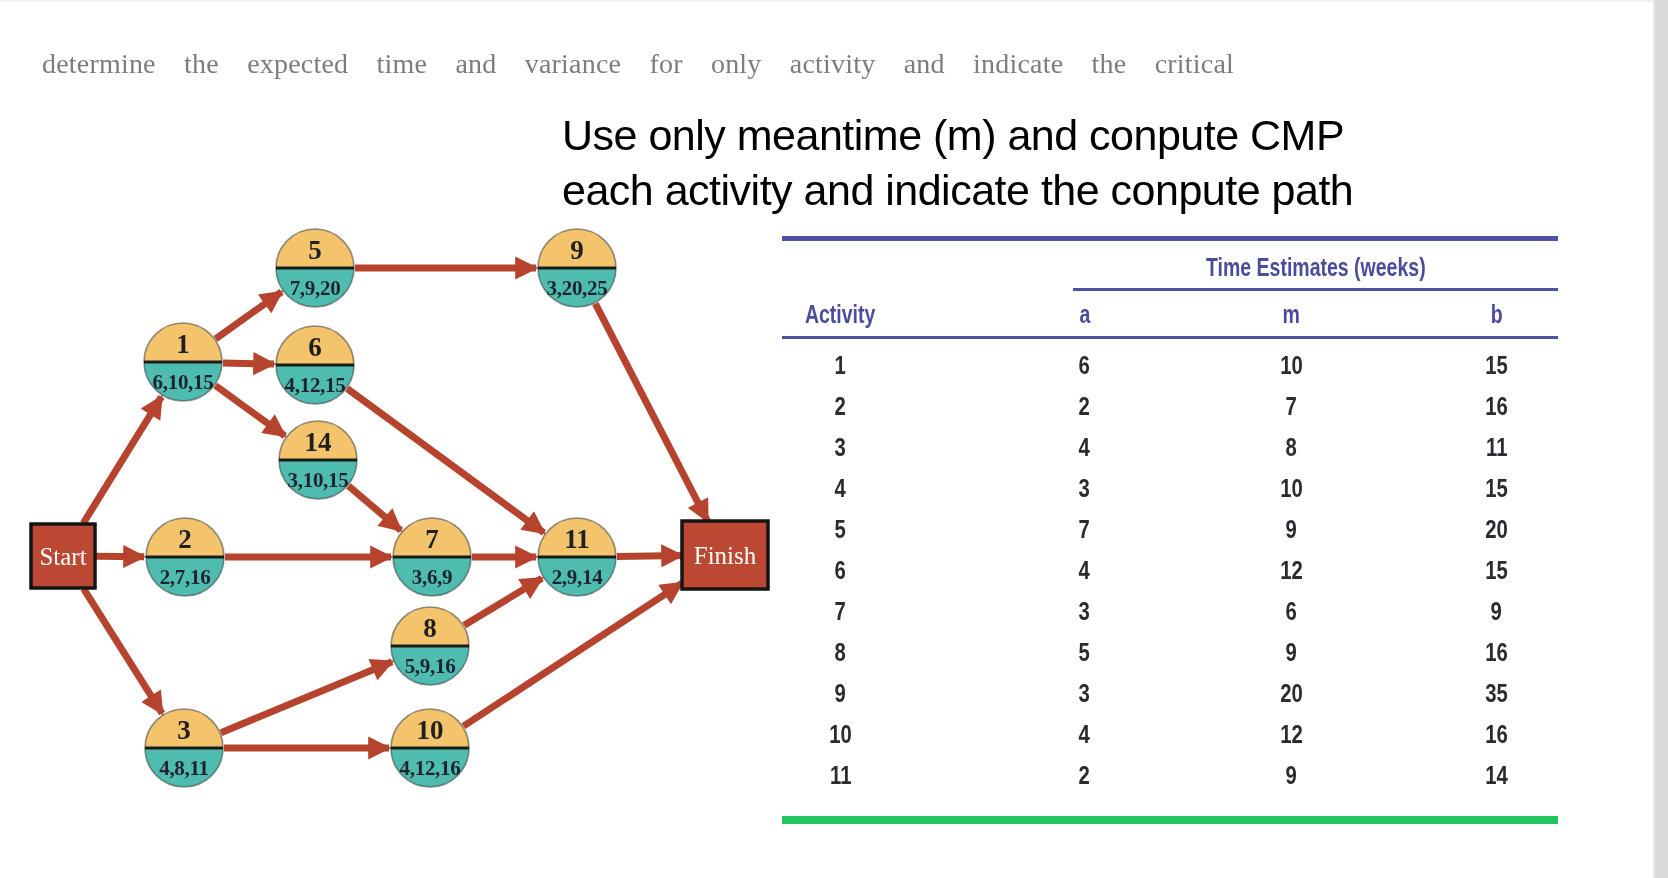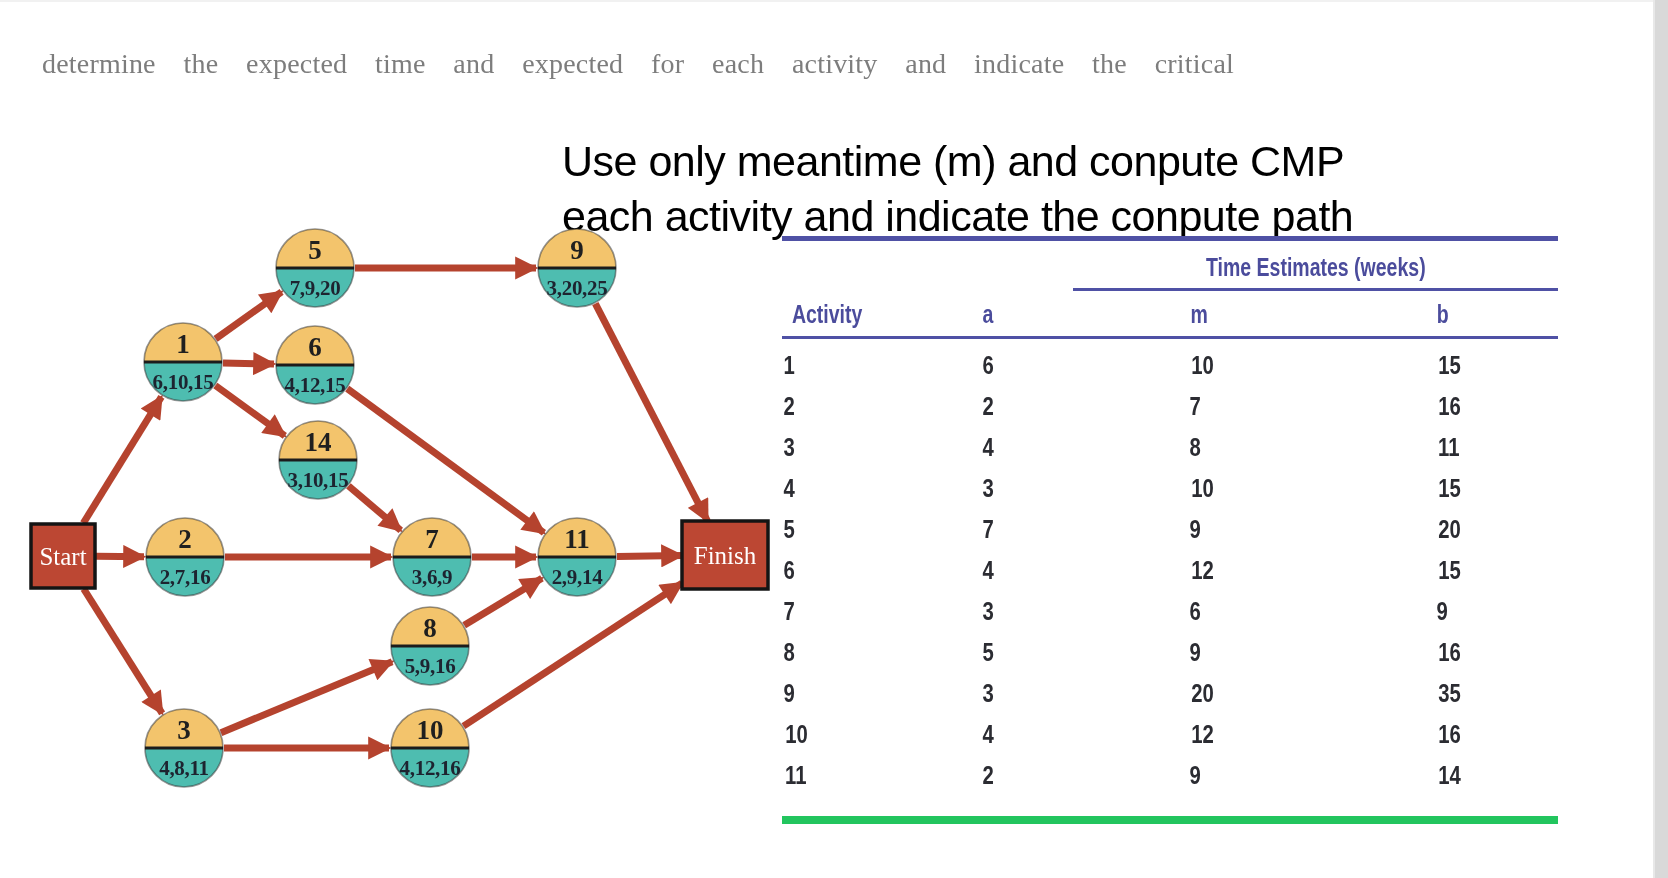--- a/index.html
+++ b/index.html
@@ -4,54 +4,54 @@
 <style>
   html,body{margin:0;padding:0;width:1668px;height:878px;background:#ffffff;overflow:hidden;}
   body{font-family:"Liberation Sans",sans-serif;position:relative;}
   .topline{position:absolute;left:0;top:0;width:100%;height:2px;background:#f1f1f1;}
   
   .problem{position:absolute;left:42px;top:44px;width:1192px;
            font-family:"Liberation Serif",serif;font-size:28px;line-height:40px;
            color:#7d7d7d;letter-spacing:.2px;}
   .pline.j{text-align:justify;text-align-last:justify;}
   
-  .annotation{position:absolute;left:562px;top:134px;width:900px;
+  .annotation{position:absolute;left:562px;top:108px;width:900px;
               font-family:"Liberation Sans",sans-serif;font-size:43px;line-height:55px;
               color:#000;letter-spacing:-0.5px;}
   
   .net-wrap{position:absolute;left:0;top:0;width:790px;height:878px;}
   svg text{font-family:"Liberation Serif",serif;}
   
   .tbl{position:absolute;left:782px;top:236px;width:776px;
        border-top:5px solid #4f51a5;border-bottom:8px solid #22c55e;
        padding-bottom:20px;color:#2b2c32;}
   .t-title-row{display:grid;grid-template-columns:199px 1fr;}
   .t-title{margin-left:92px;border-bottom:3px solid #4f51a5;text-align:center;
            padding:12px 0 6px 0;color:#4b4c9c;font-size:25px;font-weight:bold;}
   .t-head{display:grid;grid-template-columns:199px 207px 207px 163px;
           border-bottom:3px solid #4f51a5;padding:9px 0 7px 0;
           color:#4b4c9c;font-size:25px;font-weight:bold;}
   .t-row{display:grid;grid-template-columns:199px 207px 207px 163px;height:41px;
          align-items:center;font-size:26px;font-weight:bold;}
-  .t-head>div,.t-row>div{}
+  .t-head>div,.t-row>div{text-align:center;}
   .c1{padding-right:82px;}
   .c4{padding-left:40px;}
   .cnd{display:inline-block;transform:scaleX(.78);transform-origin:center;white-space:nowrap;}
   .t-body{padding-top:6px;}
   
   .scrollbar{position:absolute;right:0;top:0;width:13px;height:878px;
              background:#d9d9d9;border-left:2px solid #e8e8e8;}
 </style>
 </head>
 <body>
 
 <div class="topline"></div>
 
 <div class="problem">
-  <div class="pline j">determine the expected time and expected for each activity and indicate the critical</div>
+  <div class="pline j">determine the expected time and variance for only activity and indicate the critical</div>
 </div>
 
 <div class="annotation">
   <div>Use only meantime (m) and conpute CMP</div>
   <div>each activity and indicate the conpute path</div>
 </div>
 
 <div class="net-wrap">
   <svg id="net" width="790" height="878" viewBox="0 0 790 878">
       <defs>

